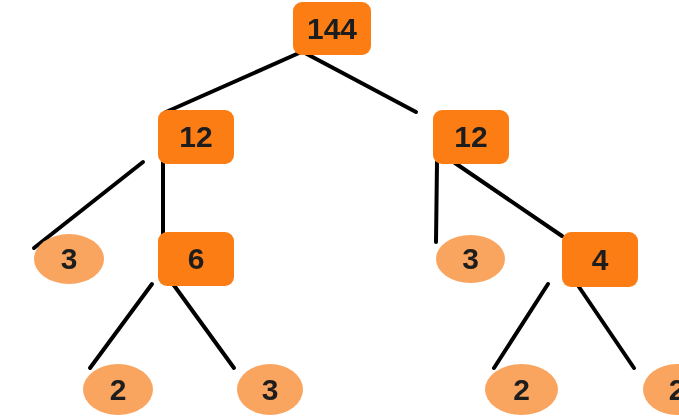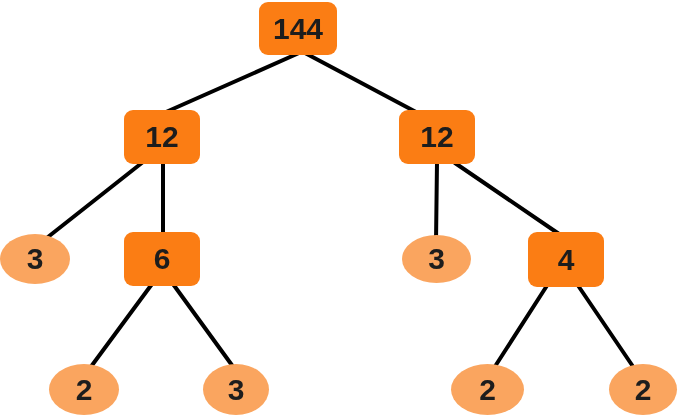--- a/index.html
+++ b/index.html
@@ -32,20 +32,21 @@
   .node {
     position: absolute;
     display: flex;
     align-items: center;
     justify-content: center;
     font-weight: 700;
     font-size: 30px;
     color: var(--text, #1d1d1d);
     line-height: 1;
     user-select: none;
+    margin-left: 34px;
   }
   .node.rect {
     background: var(--box-fill, #fb7d14);
     border-radius: 9px;
   }
   .node.ellipse {
     background: var(--leaf-fill, #faa55f);
     border-radius: 50%;
   }
 </style>

